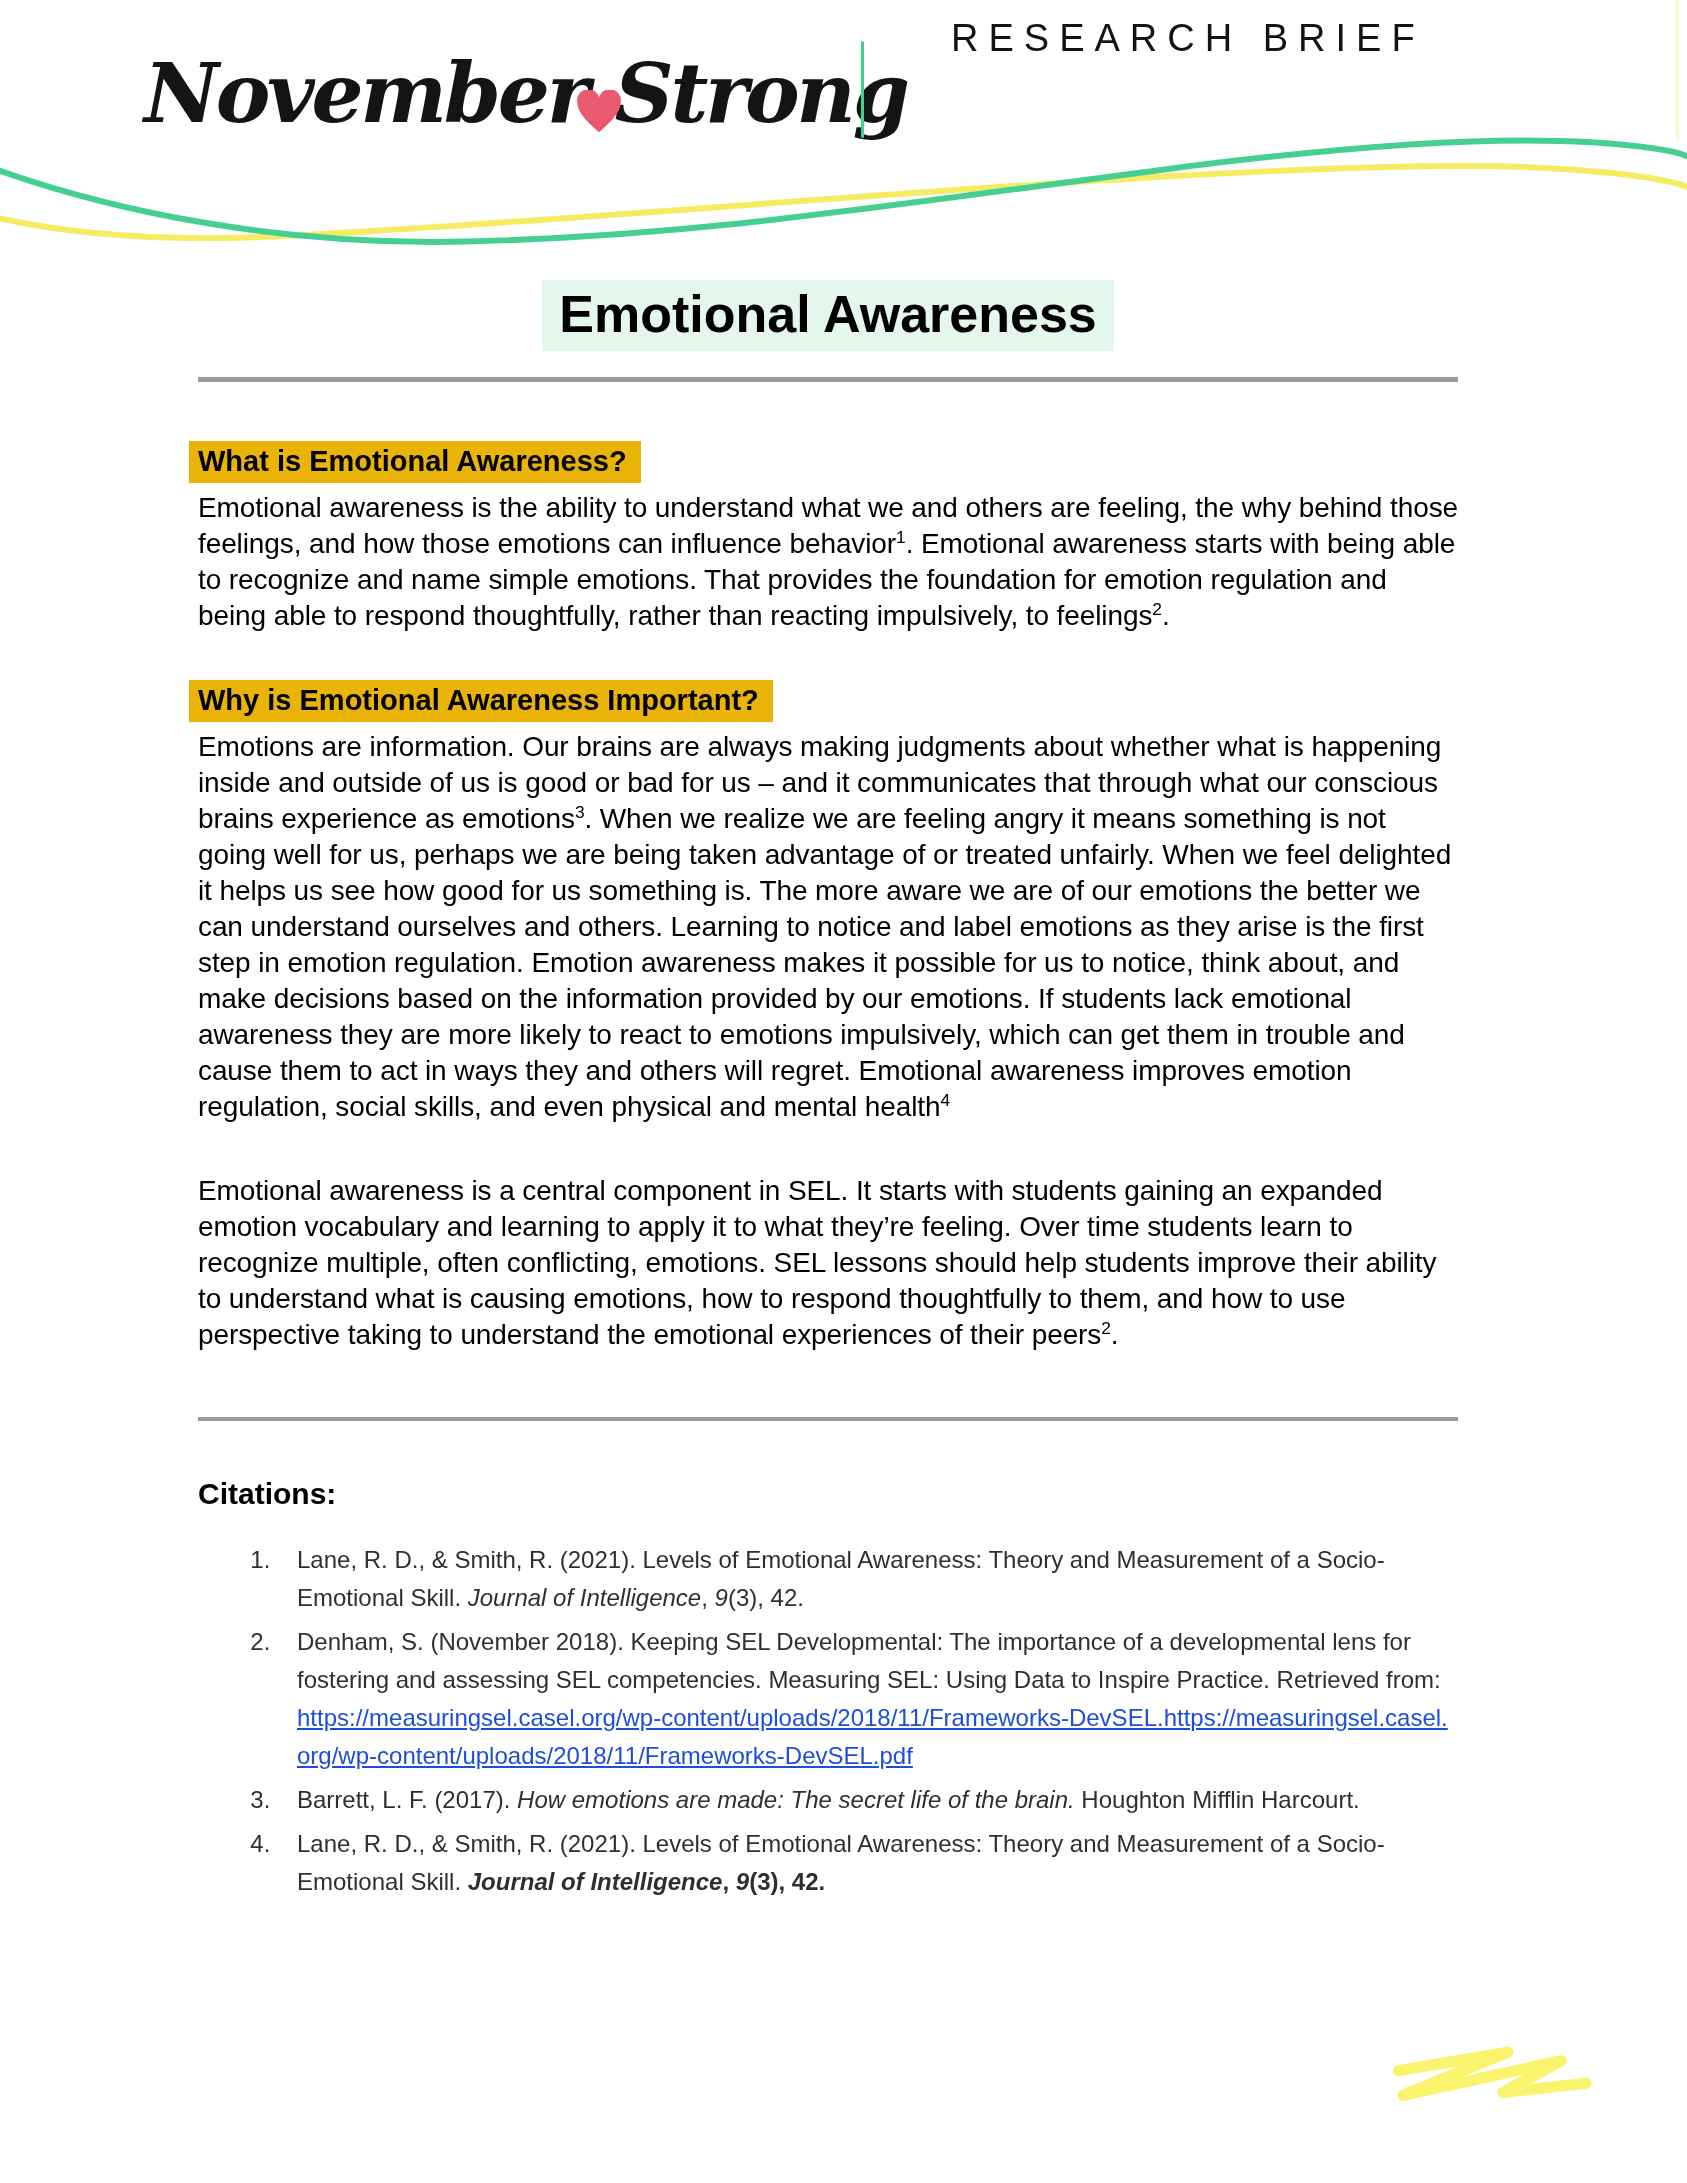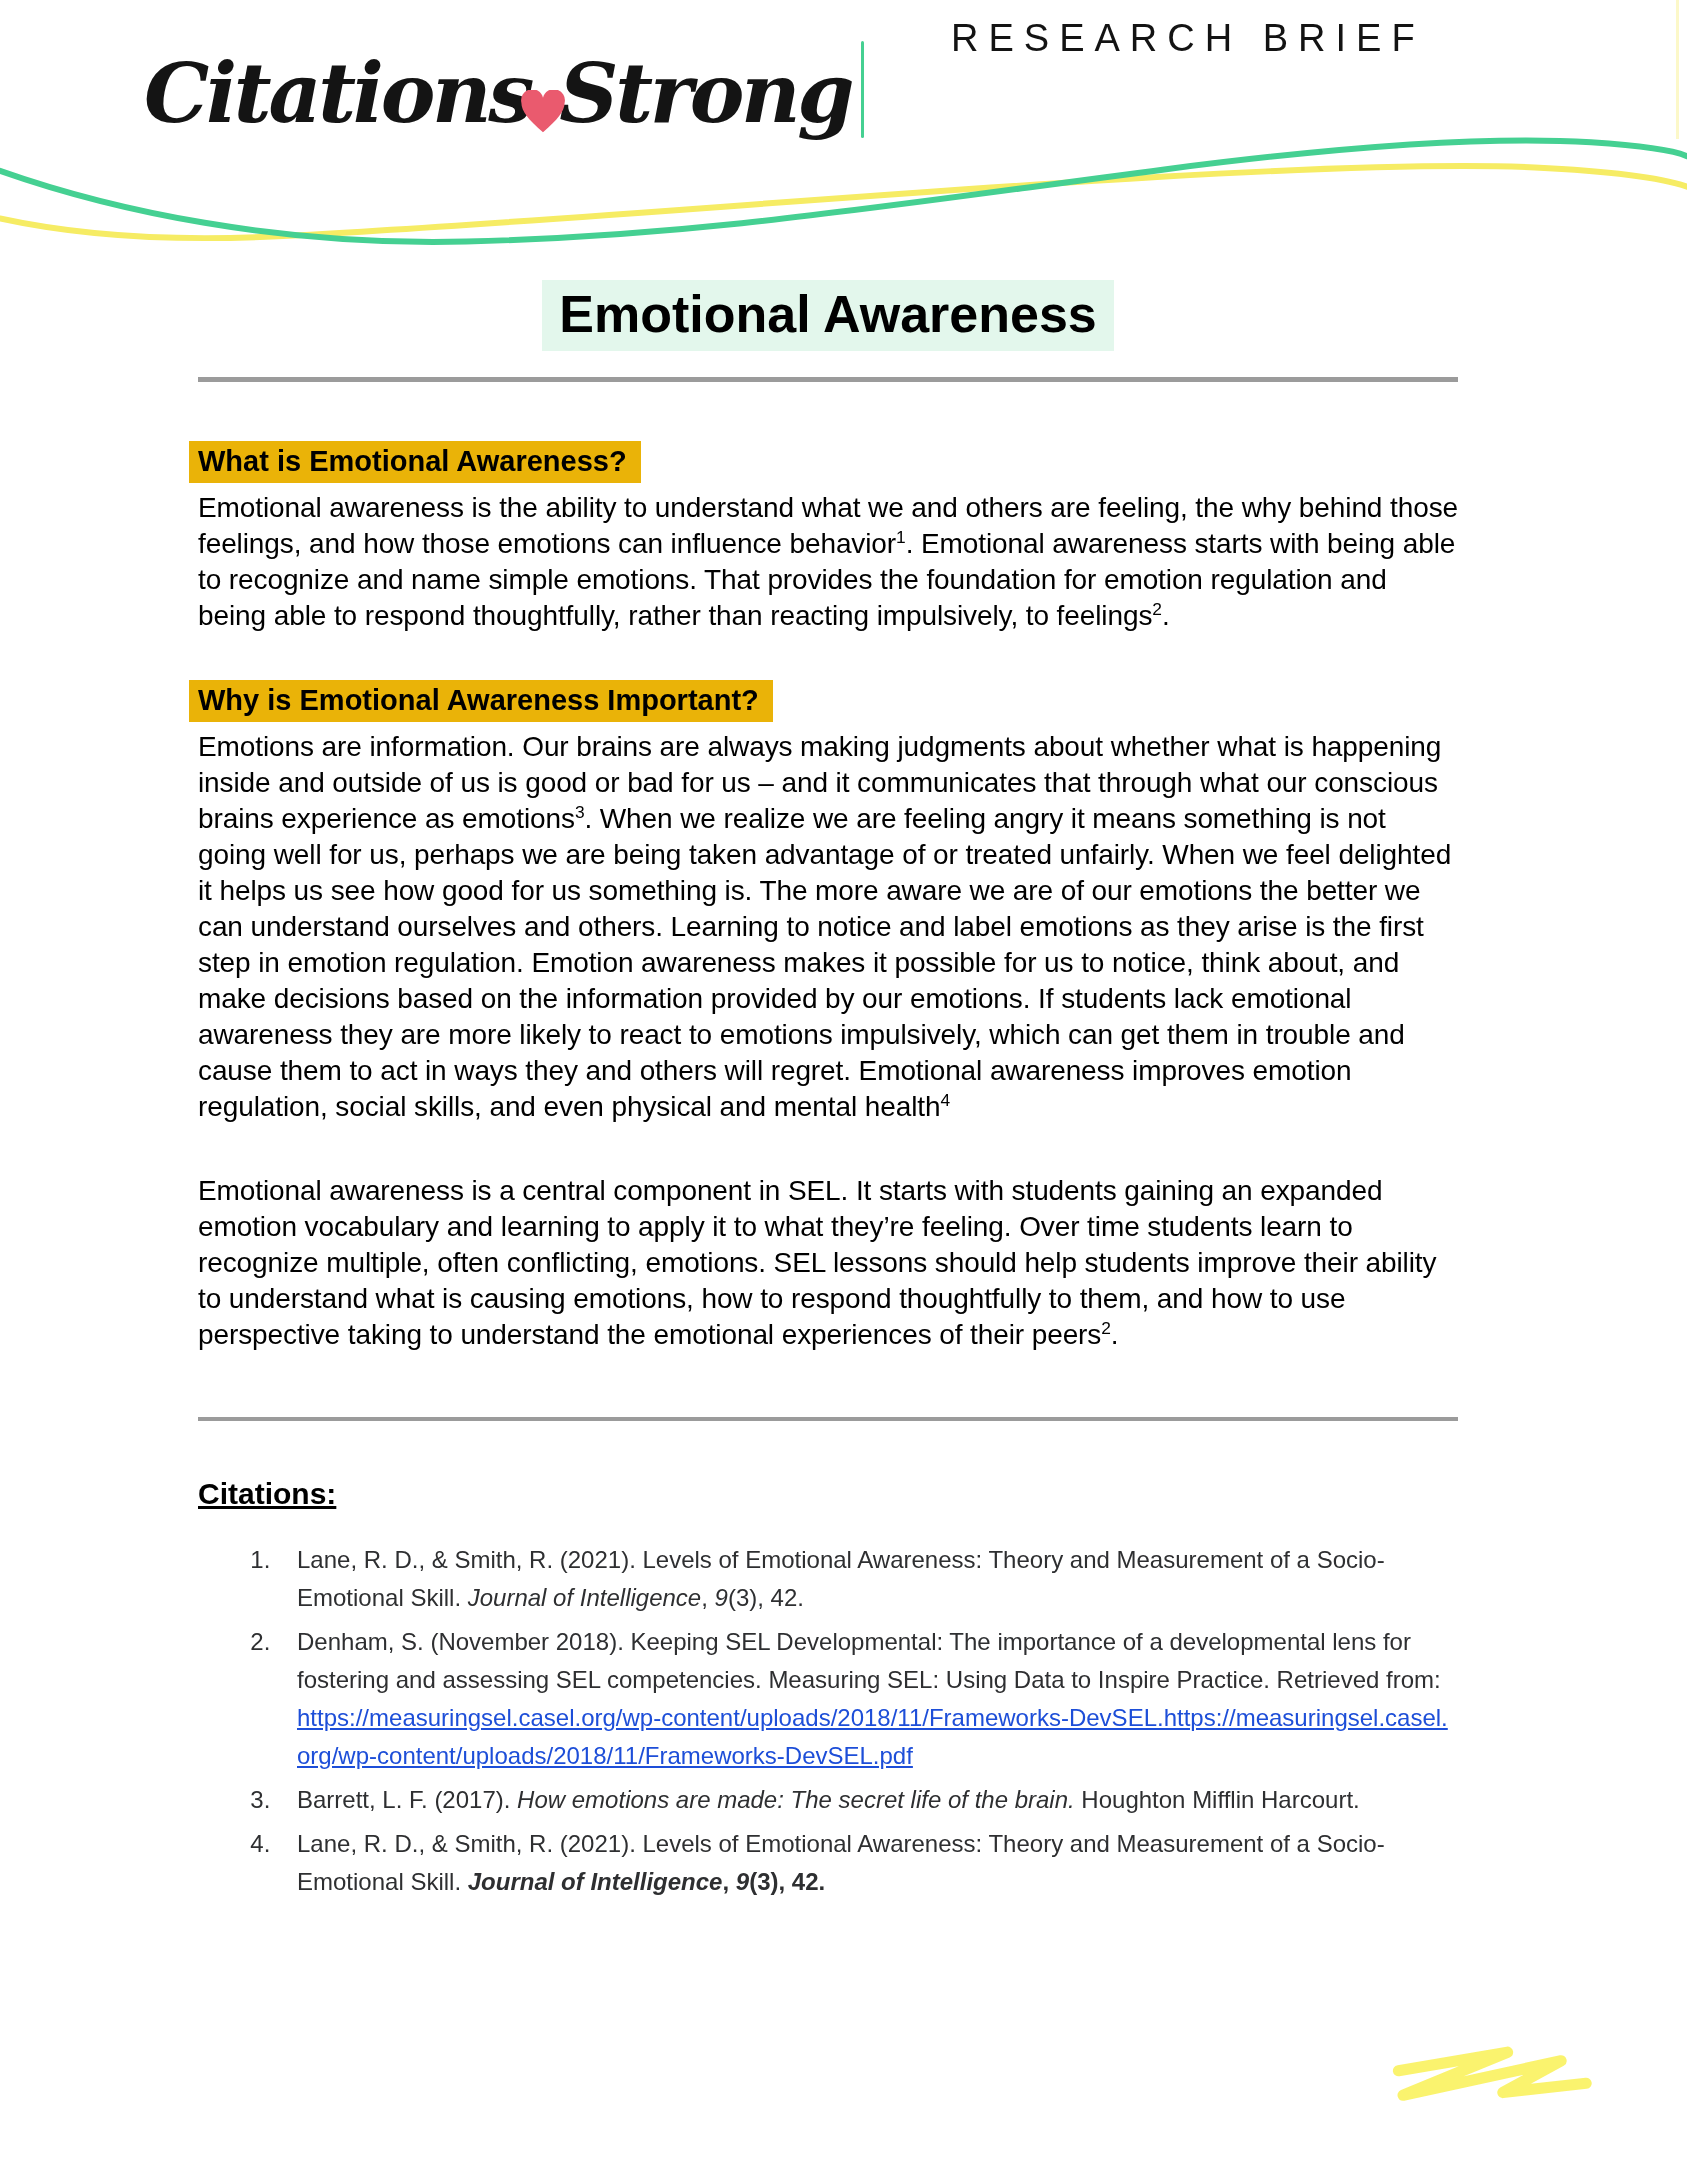--- a/index.html
+++ b/index.html
@@ -17,21 +17,21 @@
   
   .content{position:absolute;left:198px;top:285px;width:1260px;z-index:3;}
   .title-wrap{text-align:center;}
   .title-wrap mark{background:#E3F7EC;color:#000;font-size:52px;font-weight:700;line-height:1.12;padding:5.3px 17px 8px 17px;}
   .rule{border:none;height:4.6px;background:#9B9B9B;margin:34px 0 0 0;width:100%;}
   .section{margin-top:48px;}
   .section h2{margin:0;font-size:29px;line-height:1.25;font-weight:700;display:block;}
   .section h2 mark{background:#eab308;color:#000;padding:4px 14.6px 6.6px 9.3px;margin-left:-9.3px;}
   .section p{margin:10.6px 0 0 0;font-size:28px;line-height:36px;letter-spacing:-0.1px;}
   .rule2{margin-top:64px;}
-  .citations-heading{margin:56px 0 0 0;font-size:30px;font-weight:700;text-decoration:underline;}
+  .citations-heading{margin:56px 0 0 0;font-size:30px;font-weight:700;}
   ol.citations{margin:30px 0 0 0;padding:0 0 0 79px;font-size:24px;line-height:38px;color:#2e2f31;}
   ol.citations li{padding-left:20px;margin-bottom:6px;}
   .seg-t{}
   .seg-i{font-style:italic;}
   .seg-b{font-weight:700;}
   .seg-bi{font-weight:700;font-style:italic;}
   sup.sup{font-size:62%;line-height:0;vertical-align:super;}
   a.cite-link{color:#1d4ed8;text-decoration:underline;word-break:break-all;cursor:pointer;}
 
   
@@ -43,21 +43,21 @@
 <div class="page">
 
   <svg class="waves" viewBox="0 0 2550 420" aria-hidden="true">
     <path d="M0,330 C110,354 240,366 420,357 C790,339 1290,294 1755,267 C2005,253 2185,247 2320,253 C2425,258 2510,268 2550,282" fill="none" stroke-width="9" stroke-linecap="round" stroke="#F6EC64"></path>
     <path d="M0,258 C170,318 420,372 705,365 C1060,356 1330,312 1760,256 C2060,217 2260,206 2405,215 C2480,220 2530,227 2550,236" fill="none" stroke-width="9" stroke-linecap="round" stroke="#45D092"></path>
   </svg>
 
   <div class="faint-line"></div>
 
   <div class="logo">
-    <span>Citations</span><span class="heart-wrap"><svg viewBox="0 0 100 100" width="48" height="48">
+    <span>November</span><span class="heart-wrap"><svg viewBox="0 0 100 100" width="48" height="48">
           <path d="M50,88 C20,62 5,44 5,27 A22,22 0 0 1 50,16 A22,22 0 0 1 95,27 C95,44 80,62 50,88 Z" fill="#EA5A6E"></path>
         </svg></span><span>Strong</span>
   </div>
 
   <div class="divider"></div>
 
   <div class="brief">RESEARCH BRIEF</div>
 
   <div class="content">
 

